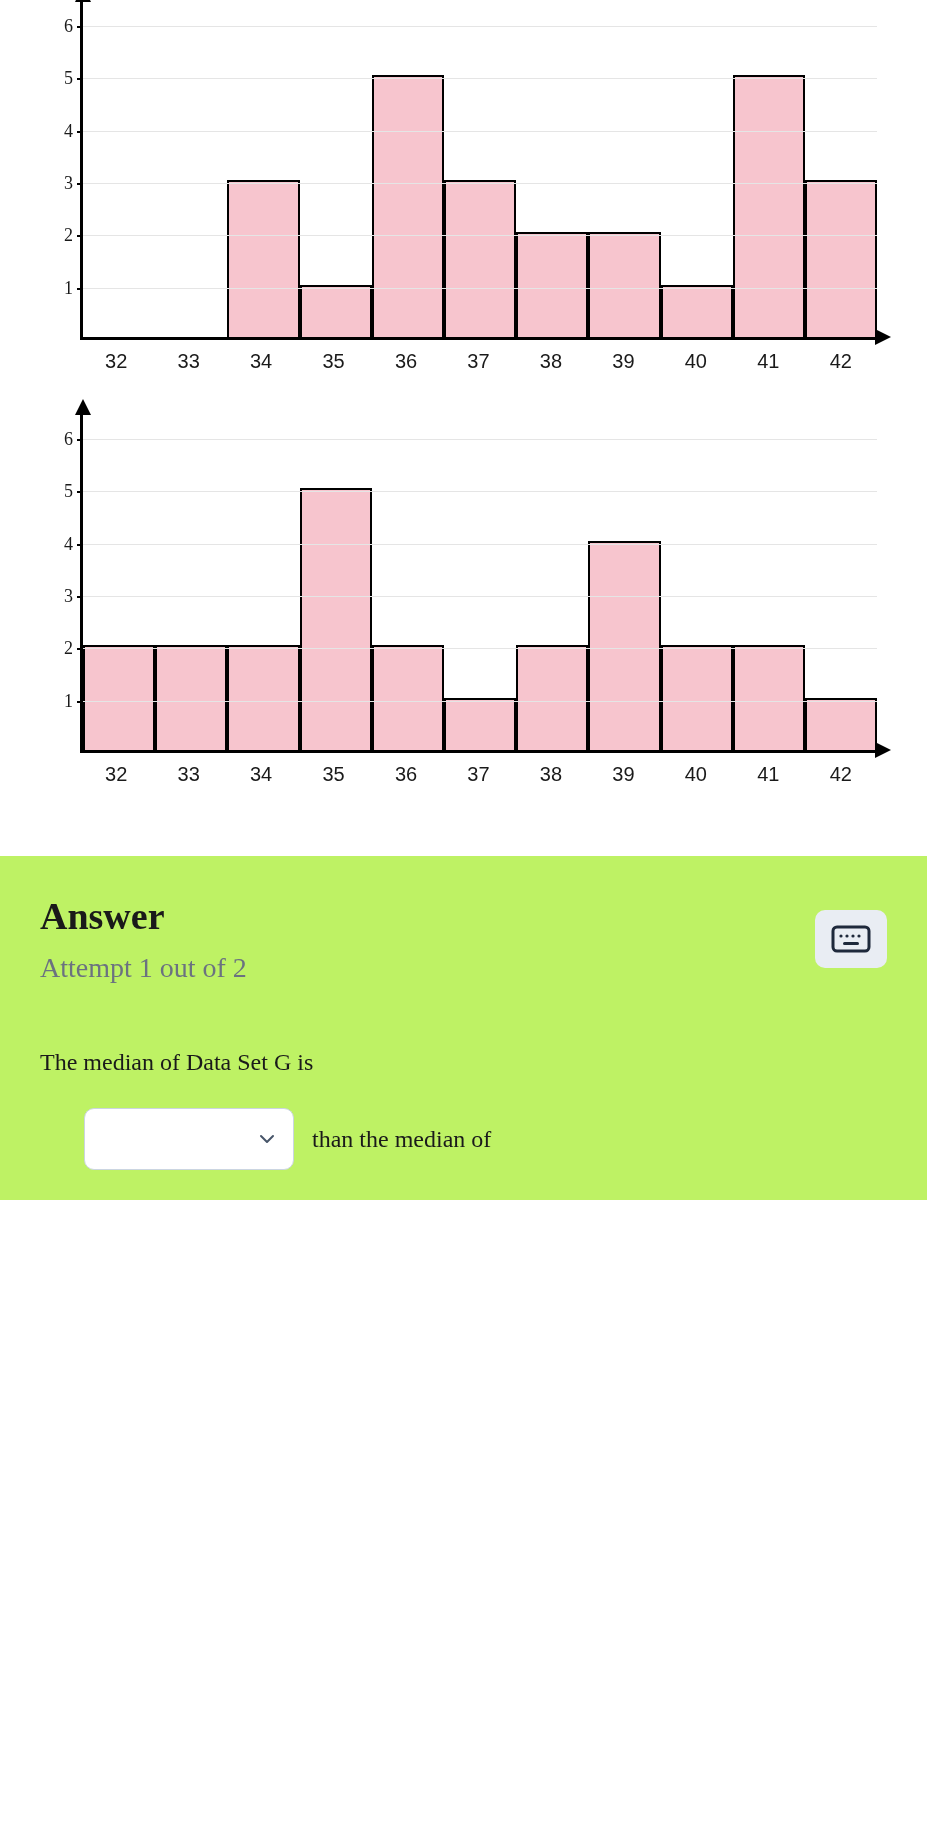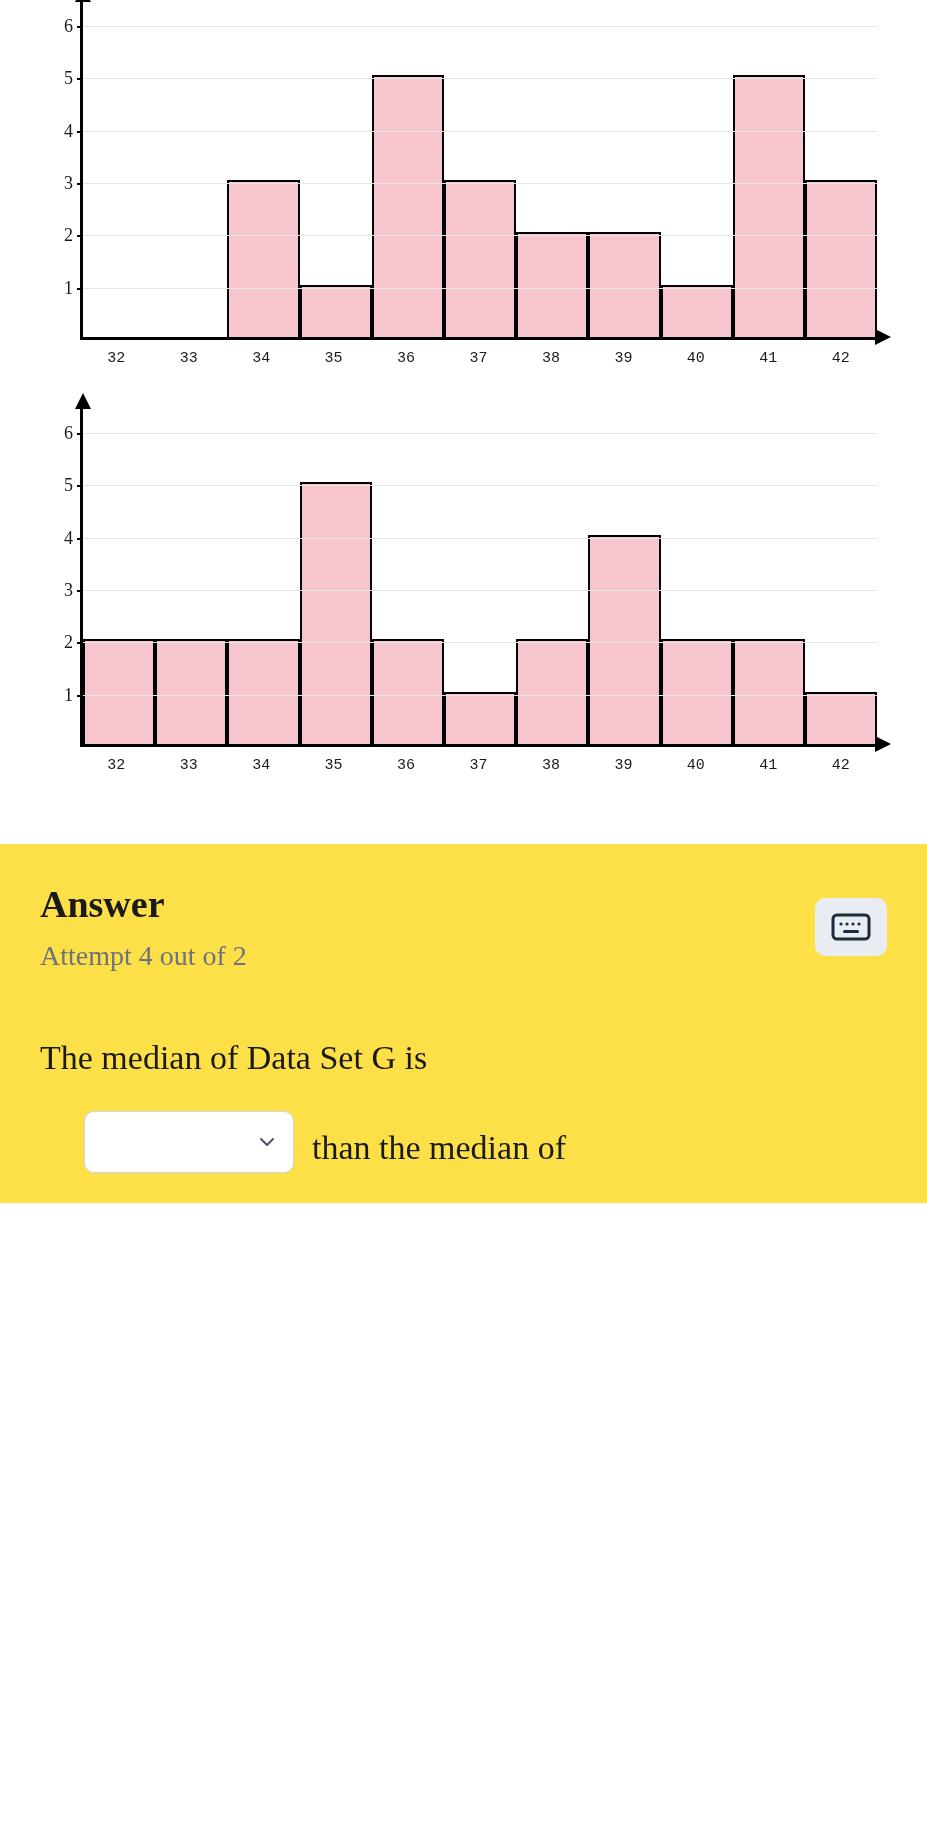--- a/index.html
+++ b/index.html
@@ -87,25 +87,25 @@
     border: 2px solid #000;
     border-bottom: none;
   }
   .x-labels {
     display: flex;
     margin-top: 10px;
   }
   .x-label {
     flex: 1;
     text-align: center;
-    font-size: 15px;
-    font-family: Liberation Mono, monospace;
+    font-size: 20px;
+    font-family: Liberation Sans, sans-serif;
   }
   .answer-panel {
-    background: #fde047;
+    background: #bef264;
     padding: 38px 40px 30px 40px;
     margin-top: 30px;
   }
   .answer-header-row {
     display: flex;
     justify-content: space-between;
     align-items: center;
   }
   .answer-heading {
     font-family: Georgia, serif;
@@ -123,27 +123,27 @@
     border-radius: 10px;
     width: 72px;
     height: 58px;
     display: flex;
     align-items: center;
     justify-content: center;
     cursor: pointer;
   }
   .sentence {
     font-family: Georgia, serif;
-    font-size: 34px;
+    font-size: 24px;
     line-height: 1.5;
     margin-top: 60px;
   }
   .sentence-row2 {
     display: flex;
-    align-items: flex-end;
+    align-items: center;
     gap: 18px;
     margin-top: 28px;
     flex-wrap: wrap;
     padding-left: 44px;
   }
   .dropdown {
     position: relative;
     width: 210px;
     height: 62px;
     border: 1px solid #cbd5e1;
@@ -305,21 +305,21 @@
         <div class="x-label">41</div>
         <div class="x-label">42</div>
       </div>
   </div>
 </div>
 
 <div class="answer-panel">
   <div class="answer-header-row">
     <div>
       <div class="answer-heading">Answer</div>
-      <div class="attempt-text">Attempt 4 out of 2</div>
+      <div class="attempt-text">Attempt 1 out of 2</div>
     </div>
     <div class="keyboard-btn">
       <svg width="40" height="28" viewBox="0 0 40 28" fill="none">
         <rect x="2" y="2" width="36" height="24" rx="4" stroke="#1e293b" stroke-width="3"></rect>
         <circle cx="10" cy="11" r="1.6" fill="#1e293b"></circle>
         <circle cx="16" cy="11" r="1.6" fill="#1e293b"></circle>
         <circle cx="22" cy="11" r="1.6" fill="#1e293b"></circle>
         <circle cx="28" cy="11" r="1.6" fill="#1e293b"></circle>
         <rect x="12" y="17" width="16" height="3" rx="1.5" fill="#1e293b"></rect>
       </svg>

